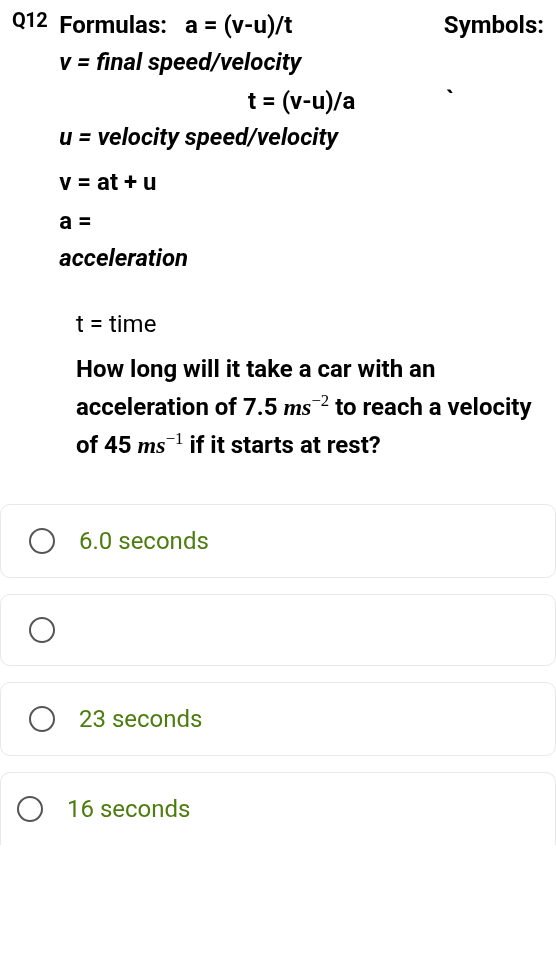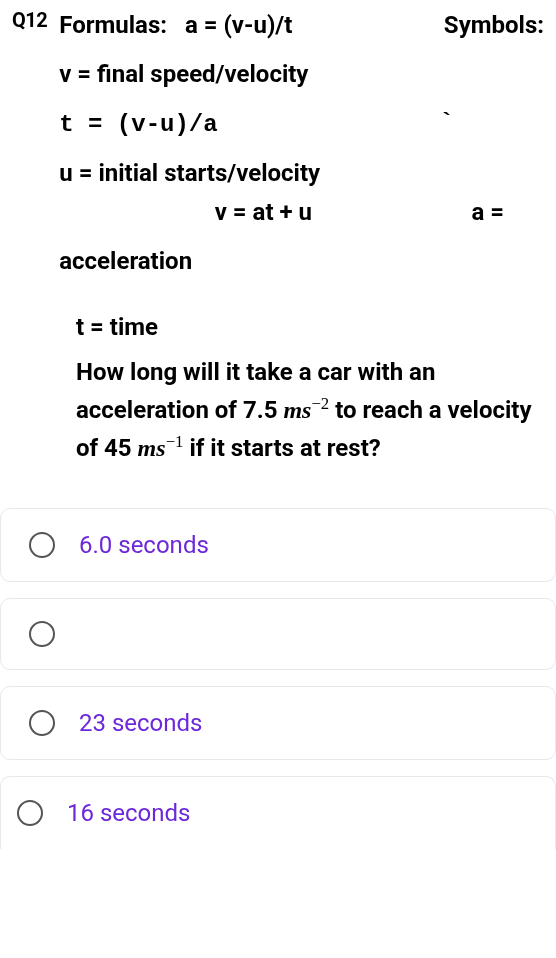--- a/index.html
+++ b/index.html
@@ -37,38 +37,38 @@
       align-items: baseline;
       gap: 4px;
     }
     .formula-label {
       font-weight: 700;
     }
     .formula-eq {
       font-weight: 700;
     }
     .formula-center {
-      text-align: left;
+      text-align: center;
       font-weight: 700;
-      margin-top: 16px;
-      font-family: Liberation Mono, monospace;
+      margin-top: 4px;
     }
     .definition {
       font-weight: 700;
-      margin-top: 14px;
+      margin-top: 2px;
+      font-style: italic;
     }
     .question-body {
       padding: 0 12px 0 76px;
       font-size: 24px;
       font-weight: 700;
       line-height: 1.55;
       margin-top: 30px;
     }
     .question-body .t-time {
-      font-weight: 700;
+      font-weight: 400;
       margin-bottom: 8px;
     }
     .question-text {
       font-weight: 700;
     }
     .ms-unit {
       font-family: 'Times New Roman', serif;
       font-style: italic;
       font-weight: 700;
     }
@@ -110,21 +110,21 @@
       width: 26px;
       height: 26px;
       border: 2px solid #555;
       border-radius: 50%;
       margin-right: 24px;
       flex-shrink: 0;
     }
     .option-text {
       font-size: 24px;
       font-weight: 400;
-      color: #6d28d9;
+      color: #4d7c0f;
     }
     .rel-container {
       position: relative;
     }
   </style>
 </head>
 <body>
 
 <div class="question-header">
   <div class="question-number">Q12</div>
@@ -132,23 +132,23 @@
     <div class="formula-row">
       <span><span class="formula-label">Formulas:</span>&nbsp;&nbsp;&nbsp;<span class="formula-eq">a = (v-u)/t</span></span>
       <span class="formula-label">Symbols:</span>
     </div>
     <div class="definition">v = final speed/velocity</div>
 
     <div class="formula-center">
       <span>t = (v-u)/a</span>
       <span class="backtick">`</span>
     </div>
-    <div class="definition">u = initial starts/velocity</div>
+    <div class="definition">u = velocity speed/velocity</div>
 
-    <div class="formula-row" style="margin-top:4px; padding-right: 40px;">
+    <div class="formula-row" style="margin-top:10px; padding-right: 40px; flex-direction: column;">
       <span style="flex:1; text-align:center;" class="formula-eq">v = at + u</span>
       <span class="formula-eq">a =</span>
     </div>
     <div class="definition">acceleration</div>
   </div>
 </div>
 
 <div class="question-body">
   <div class="t-time">t = time</div>
   <div class="question-text">

